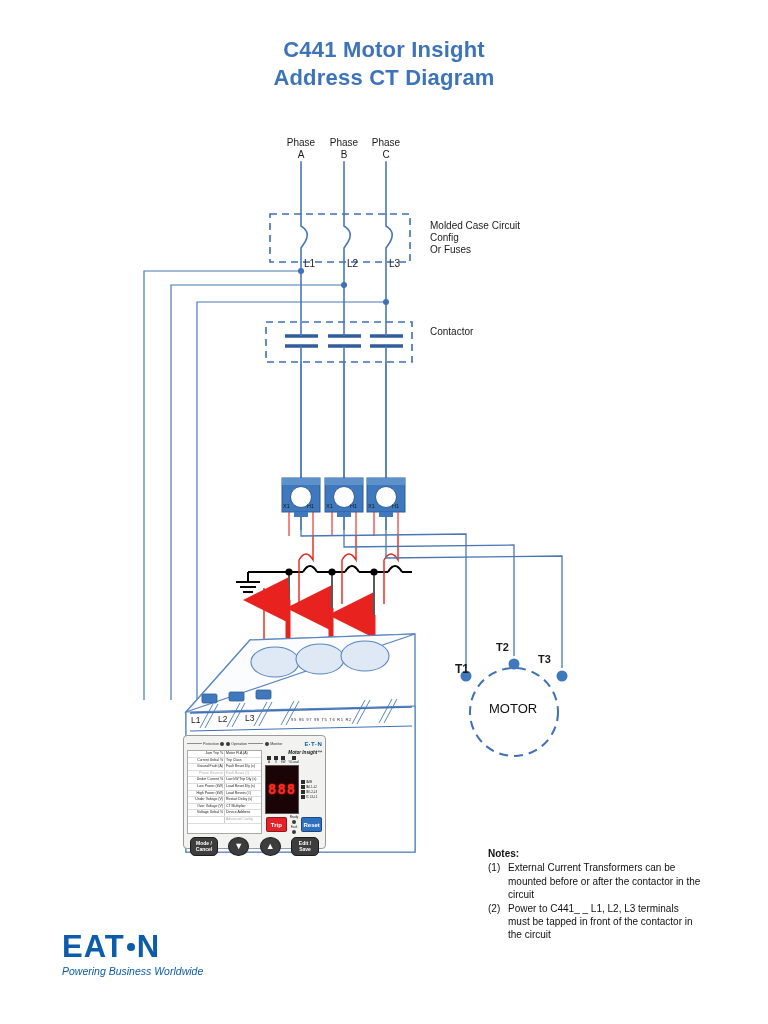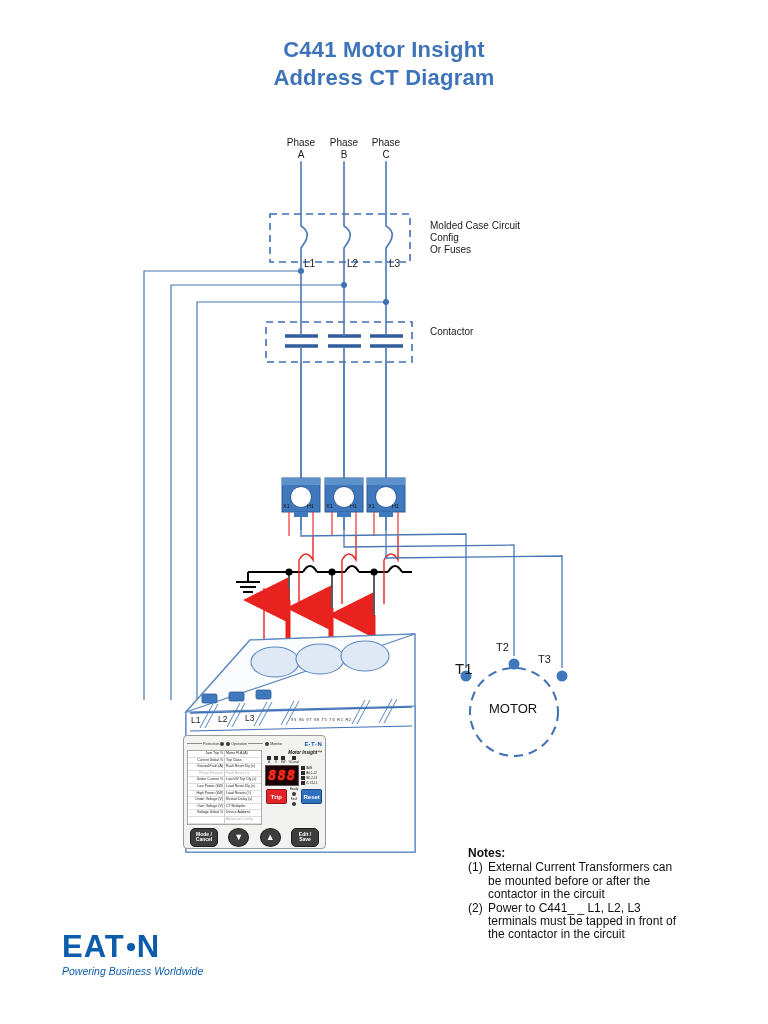--- a/index.html
+++ b/index.html
@@ -13,23 +13,23 @@
 
   .title{
     position:absolute;left:0;top:36px;width:768px;text-align:center;
     color:#3d73b8;font-weight:bold;font-size:22px;line-height:28px;
     letter-spacing:.2px;
   }
   .title div{white-space:nowrap;}
 
   .lbl{position:absolute;font-size:10px;color:#1a1a1a;line-height:12px;white-space:nowrap;}
   .lbl.c{text-align:center;}
-  .lbl.b{font-weight:normal;}
-
-  .notes{position:absolute;left:468px;top:847px;width:215px;font-size:12px;line-height:13.4px;color:#111;}
+  .lbl.b{font-weight:bold;}
+
+  .notes{position:absolute;left:488px;top:847px;width:215px;font-size:10px;line-height:13.4px;color:#111;}
   .notes .nt-title{font-weight:bold;margin-bottom:1px;}
   .notes .nrow{display:flex;gap:4px;margin-bottom:0px;}
   .notes .nnum{width:16px;flex:0 0 16px;}
   .notes .ntxt{flex:1;}
 
   
   .face{
     position:absolute;left:183px;top:735px;width:143px;height:114px;
     background:#f2f2f0;border:1px solid #9a9a9a;border-radius:4px;
     box-sizing:border-box;padding:3px;
@@ -49,23 +49,23 @@
   .menu .mc{flex:1;padding:0 1px;text-align:right;white-space:nowrap;overflow:hidden;}
   .menu .mc.r{text-align:left;border-left:.4px solid #ccc;}
   .menu .mrow.dim{color:#aeaeae;}
   .ledcol{position:relative;width:57px;}
   .mi-brand{font-size:4.6px;color:#111;text-align:right;font-style:italic;font-weight:bold;}
   .units{display:flex;gap:3px;margin-top:1px;padding-left:2px;}
   .unit{font-size:3.2px;text-align:center;color:#222;}
   .unit .sq{width:4px;height:4px;background:#2d2d2d;margin:0 auto;}
   .disp-wrap{display:flex;gap:2px;margin-top:1px;}
   .display{
-    background:#1b0406;border:1px solid #555;padding:2px 2px;
+    background:#1b0406;border:1px solid #555;padding:16px 2px;
     color:#ff2b1e;font-family:"DejaVu Sans Mono",monospace;font-weight:bold;
-    font-size:14px;line-height:15px;letter-spacing:1px;text-shadow:0 0 2px #ff2b1e;font-style:italic;
+    font-size:14px;line-height:15px;letter-spacing:1px;text-shadow:0 0 2px #ff2b1e;
   }
   .phaseleds{display:flex;flex-direction:column;gap:1px;justify-content:center;}
   .pl{display:flex;align-items:center;gap:1px;font-size:3px;color:#222;}
   .pl .sq{width:3.5px;height:3.5px;background:#2d2d2d;}
   .btnrow{display:flex;align-items:center;gap:3px;margin-top:1px;padding-left:1px;}
   .bigbtn{
     width:22px;height:13px;border-radius:2px;color:#fff;font-size:6px;font-weight:bold;
     display:flex;align-items:center;justify-content:center;border:1px solid rgba(0,0,0,.35);
   }
   .trip{background:#e4222a;}
@@ -315,21 +315,21 @@
     <span>95</span>
     <span>96</span>
     <span>97</span>
     <span>98</span>
     <span>T5</span>
     <span>T6</span>
     <span>R1</span>
     <span>R2</span>
   </div>
 
-  <div class="lbl b" style="left:455px;top:663px;font-size:15px;">T1</div>
+  <div class="lbl b" style="left:455px;top:663px;font-size:12px;">T1</div>
   <div class="lbl b" style="left:496px;top:641px;font-size:11px;">T2</div>
   <div class="lbl b" style="left:538px;top:653px;font-size:11px;">T3</div>
   <div class="lbl" style="left:489px;top:703px;font-size:13px;color:#111;">MOTOR</div>
 
   <div class="face">
 
     <div class="face-top">
       <div class="sect">
         <div class="ln"></div>
         <span>Protection</span>

